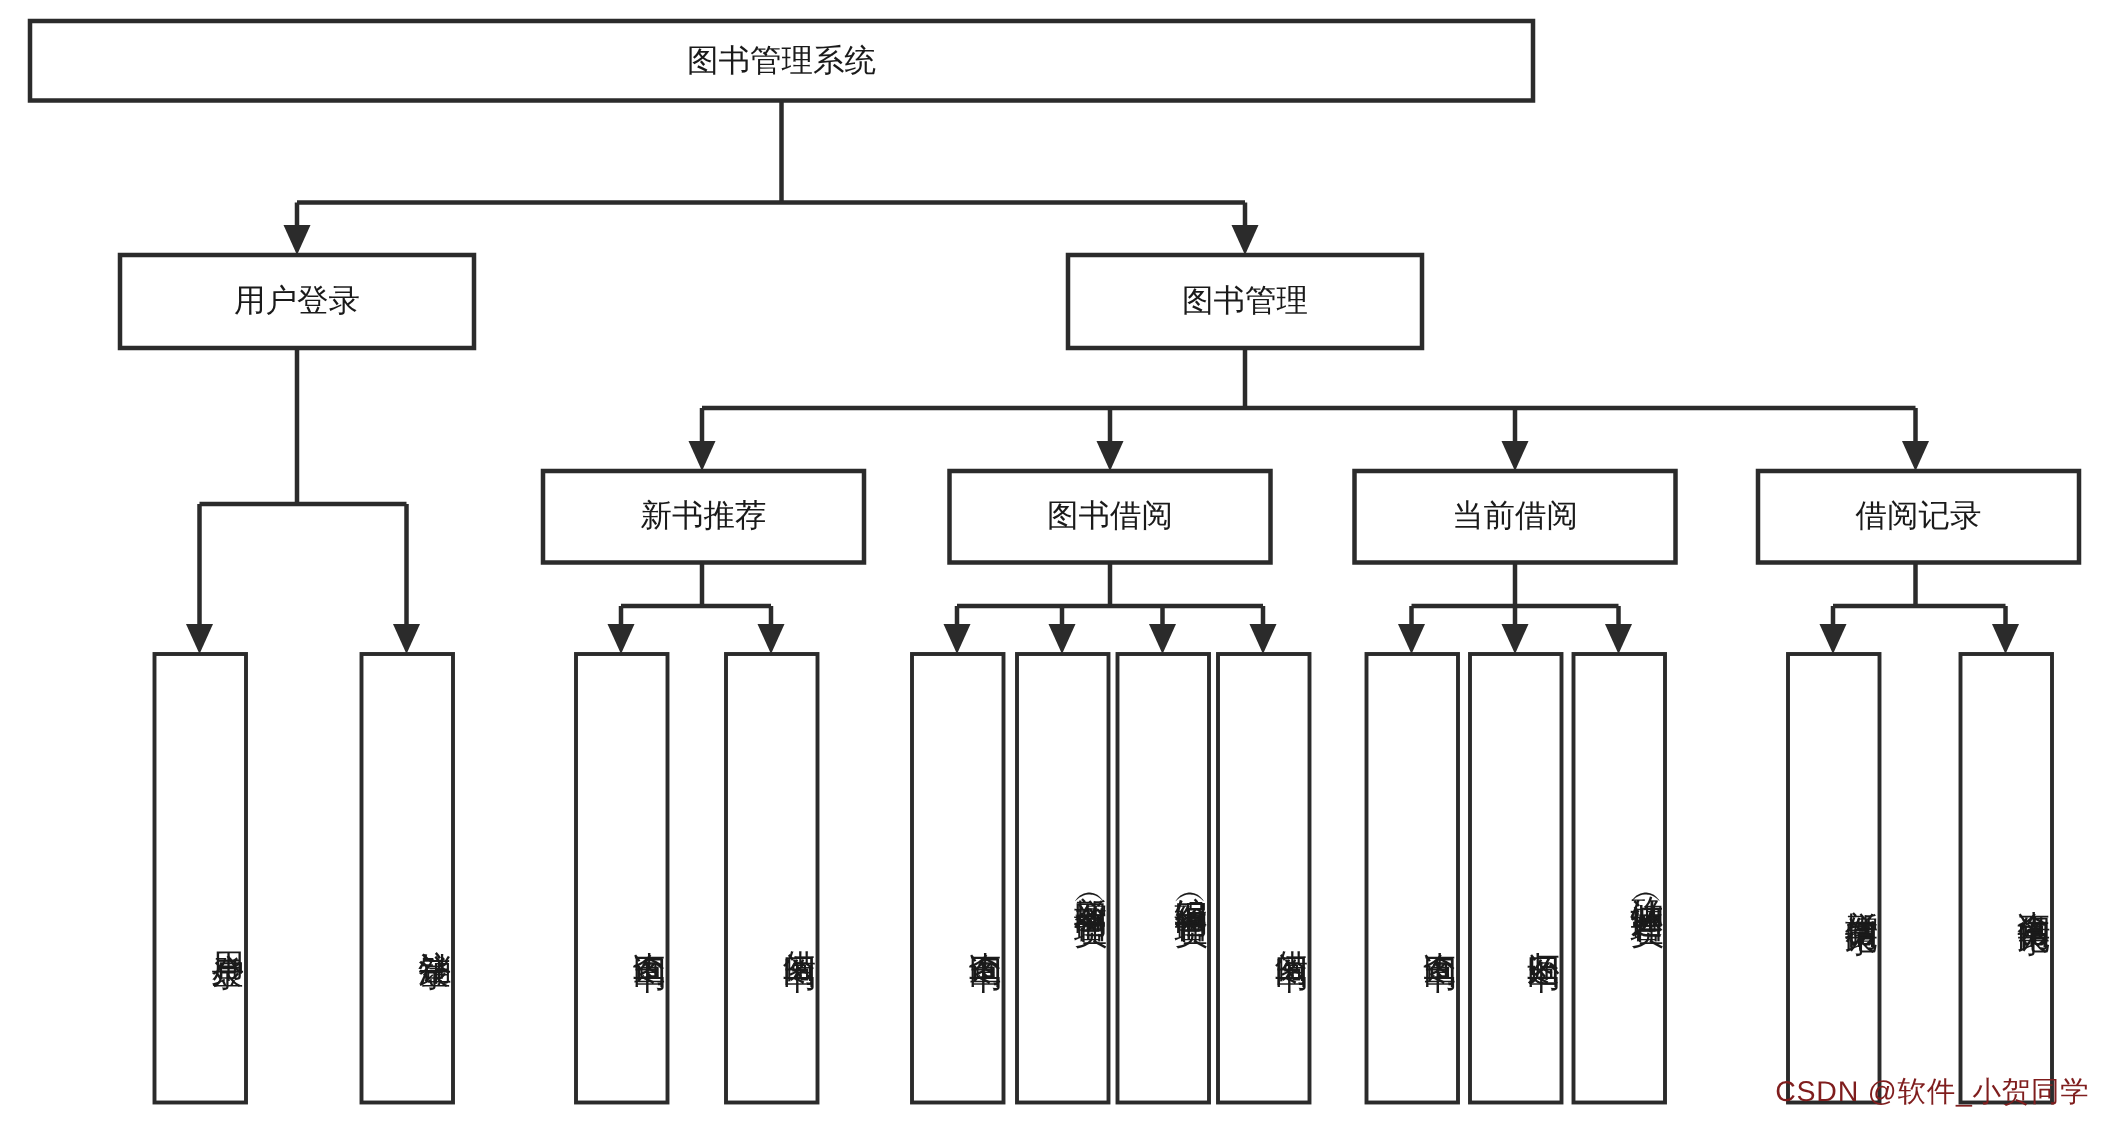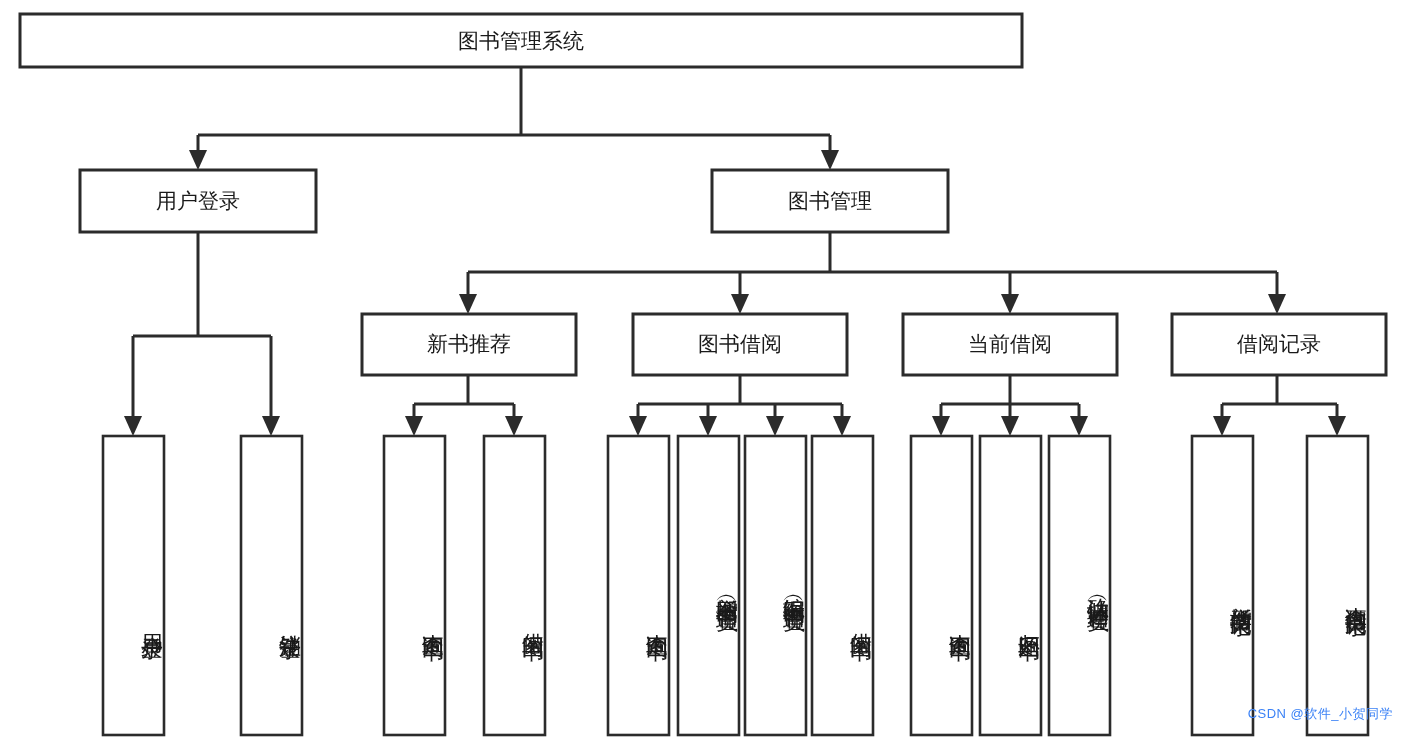--- a/index.html
+++ b/index.html
@@ -61,24 +61,24 @@
     letter-spacing: 2px;
     display: flex;
     align-items: flex-start;
     justify-content: center;
     white-space: nowrap;
     user-select: none;
   }
   .watermark {
     position: absolute;
     right: 12px;
-    bottom: 24px;
-    font-family: "Liberation Sans", "DejaVu Sans", sans-serif;
-    font-size: 13px;
-    color: #3b82f6;
+    bottom: 6px;
+    font-family: "Liberation Sans", "DejaVu Sans", sans-serif;
+    font-size: 19px;
+    color: #7f1d1d;
     letter-spacing: 0.5px;
     white-space: nowrap;
   }
 </style>
 </head>
 <body>
 
 <div id="diagram-root">
 
   <svg id="tree-svg" viewBox="0 0 1405 747">

